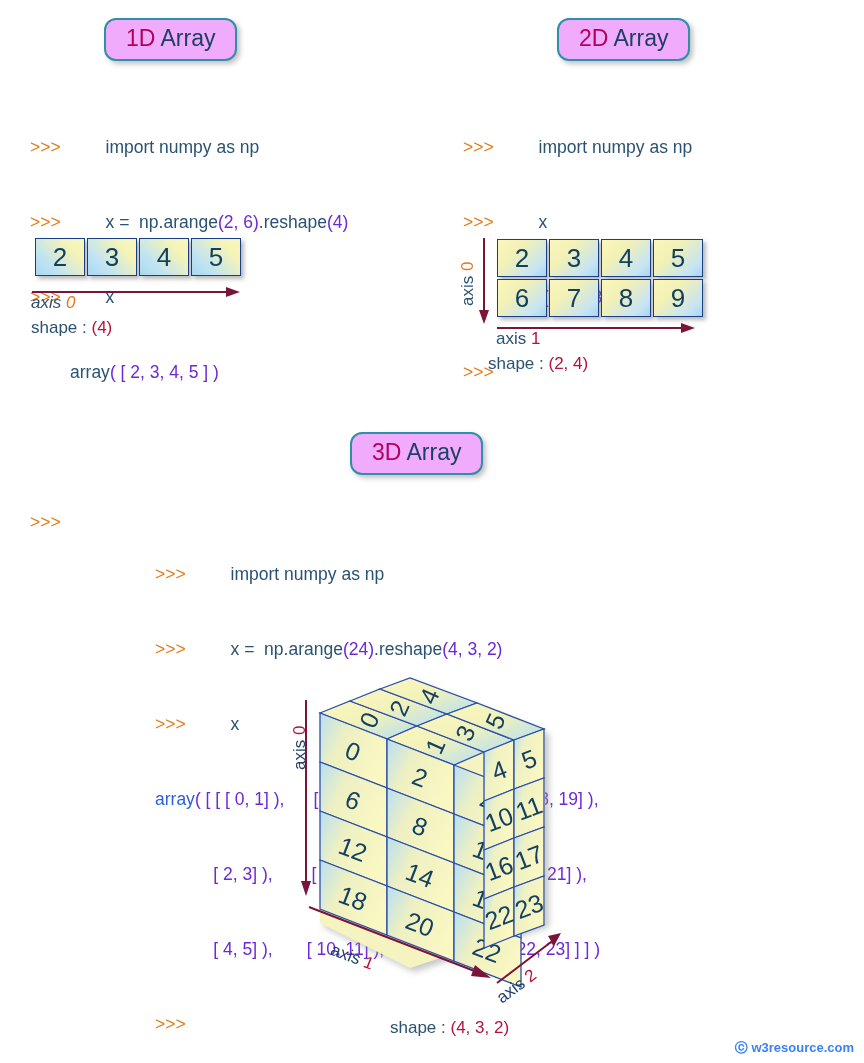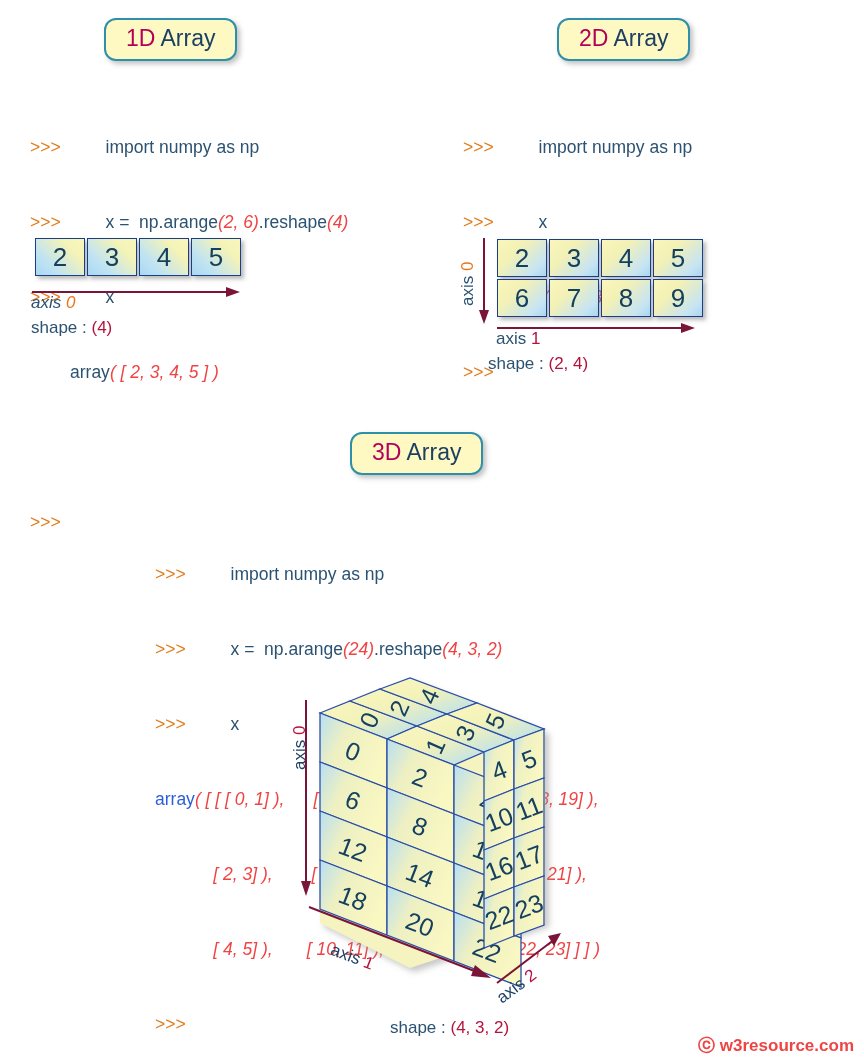--- a/index.html
+++ b/index.html
@@ -8,42 +8,42 @@
     background:#ffffff;
     font-family:"Liberation Sans", sans-serif;
     position:relative;
     overflow:hidden;
     color:#2d4a63;
   }
 
   
   .pill{
     position:absolute;
-    background:#fef9c3;
+    background:#f0abfc;
     border:2px solid #2e8fa8;
     border-radius:12px;
     box-shadow:3px 3px 5px rgba(120,120,120,0.45);
     padding:6px 20px 8px 20px;
     font-size:23px;
     white-space:nowrap;
     line-height:1.1;
   }
   .pill .dim{color:#b5005a;}
   .pill .wrd{color:#1d3f63;}
 
   
   .code{
     position:absolute;
     font-size:17.5px;
     line-height:25px;
     white-space:pre;
     color:#2b5272;
   }
   .code .p{color:#e07b1a;}      
-  .code .r{color:#ef4444;font-style:italic;}      
+  .code .r{color:#6d28d9;}      
   .code .b{color:#2b5272;padding-left:40px;}      
   .code .bl{color:#2b5fd9;}     
 
   
   .cell{
     position:absolute;
     border:1.6px solid #1b3f86;
     box-shadow:3px 3px 4px rgba(120,120,120,0.5);
     box-sizing:border-box;
     display:flex;align-items:center;justify-content:center;
@@ -61,21 +61,21 @@
   .vlabel{
     position:absolute;
     font-size:17px;color:#2b5272;white-space:nowrap;
     transform:rotate(180deg);
     writing-mode:vertical-rl;
   }
   .vlabel .o{color:#e8761a;}
 
   .foot{
     position:absolute;right:10px;bottom:6px;
-    font-size:17px;color:#ef4444;font-weight:bold;
+    font-size:13px;color:#3b82f6;font-weight:bold;
     font-family:"Liberation Sans", sans-serif;
     white-space:nowrap;
   }
   svg{position:absolute;overflow:visible;}
   .cubenum{
     font-size:25px;
     fill:#15405f;
     font-family:"Liberation Sans", sans-serif;
     text-anchor:middle;
     dominant-baseline:central;

